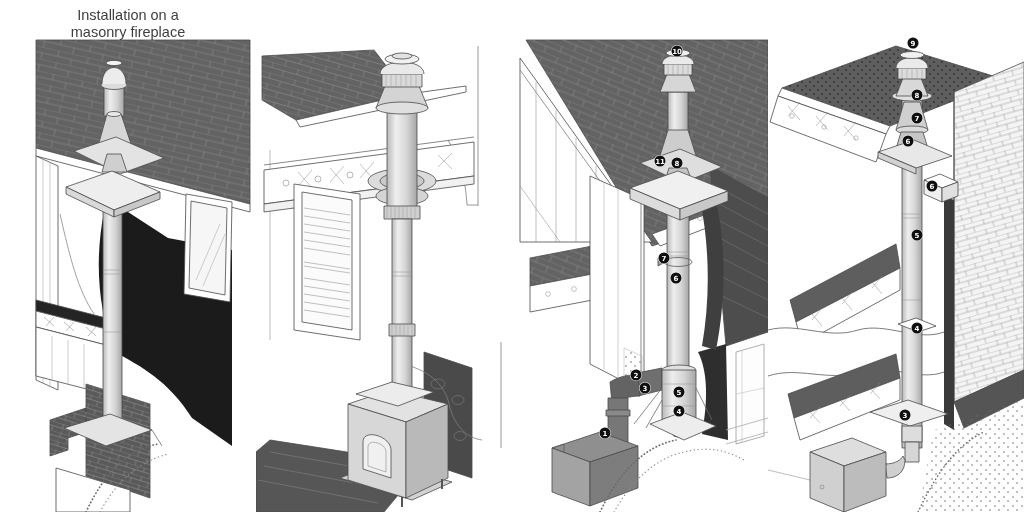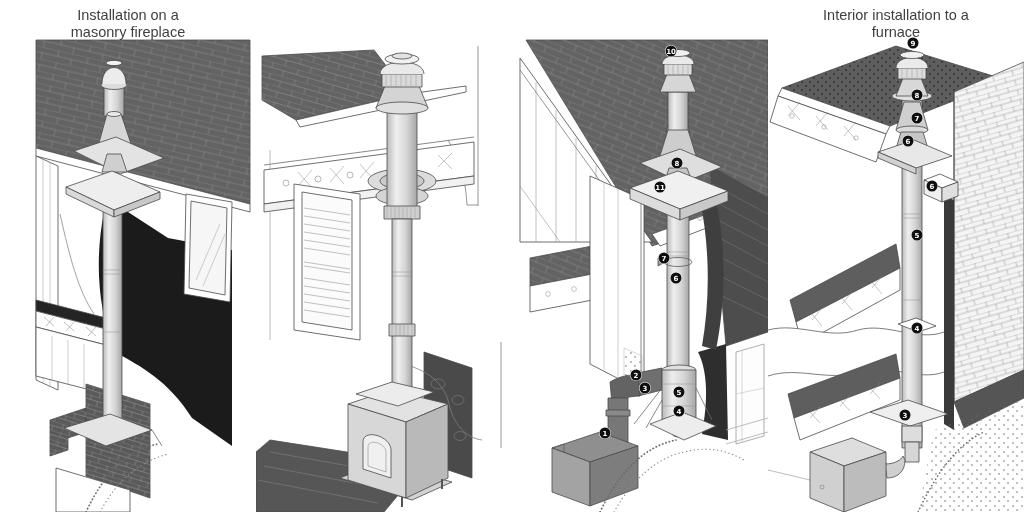--- a/index.html
+++ b/index.html
@@ -287,34 +287,33 @@
           <polygon fill="#7d7d7d" points="78,462 126,446 126,488 78,506"></polygon>
           <path d="M40,448 L52,444 L52,452" stroke="#5a5a5a"></path>
         </g>
         <g>
           <path d="M88,512 C108,470 134,446 164,440" stroke="#6a6a6a" stroke-width="1.7" stroke-dasharray="0.3 3.2" stroke-linecap="round"></path>
           <path d="M102,512 C120,480 144,458 172,452 C196,446 214,450 232,460" stroke="#8a8a8a" stroke-width="1.2" stroke-dasharray="0.3 3.6" stroke-linecap="round"></path>
           <path d="M214,430 L256,418 M214,444 L256,432" stroke="#ababab"></path>
         </g>
       </g>
     </svg>
-  <span class="badge" style="left: 159px; top: 51px;">10</span>
+  <span class="badge" style="left: 165px; top: 51px;">10</span>
       <span class="badge" style="left: 165px; top: 163px;">8</span>
-      <span class="badge" style="left: 148px; top: 187px;">11</span>
+      <span class="badge" style="left: 148px; top: 161px;">11</span>
       <span class="badge" style="left: 152px; top: 258px;">7</span>
       <span class="badge" style="left: 164px; top: 278px;">6</span>
       <span class="badge" style="left: 124px; top: 375px;">2</span>
       <span class="badge" style="left: 133px; top: 388px;">3</span>
       <span class="badge" style="left: 167px; top: 392px;">5</span>
       <span class="badge" style="left: 167px; top: 411px;">4</span>
       <span class="badge" style="left: 93px; top: 433px;">1</span>
     </div>
 
   <div class="panel p4" style="left:768px">
-    <div class="title">Interior installation to a furnace</div>
     <svg width="256" height="512" viewBox="0 0 256 512">
       <defs>
         <linearGradient id="pg4" x1="0" y1="0" x2="1" y2="0">
           <stop offset="0" stop-color="#b9b9b9"></stop>
             <stop offset="0.3" stop-color="#eeeeee"></stop>
           <stop offset="0.65" stop-color="#d5d5d5"></stop>
             <stop offset="1" stop-color="#a6a6a6"></stop>
         </linearGradient>
         <pattern id="dots4" width="8" height="8" patternUnits="userSpaceOnUse">
           <circle cx="2" cy="2" r="0.9" fill="#2f2f2f"></circle>

